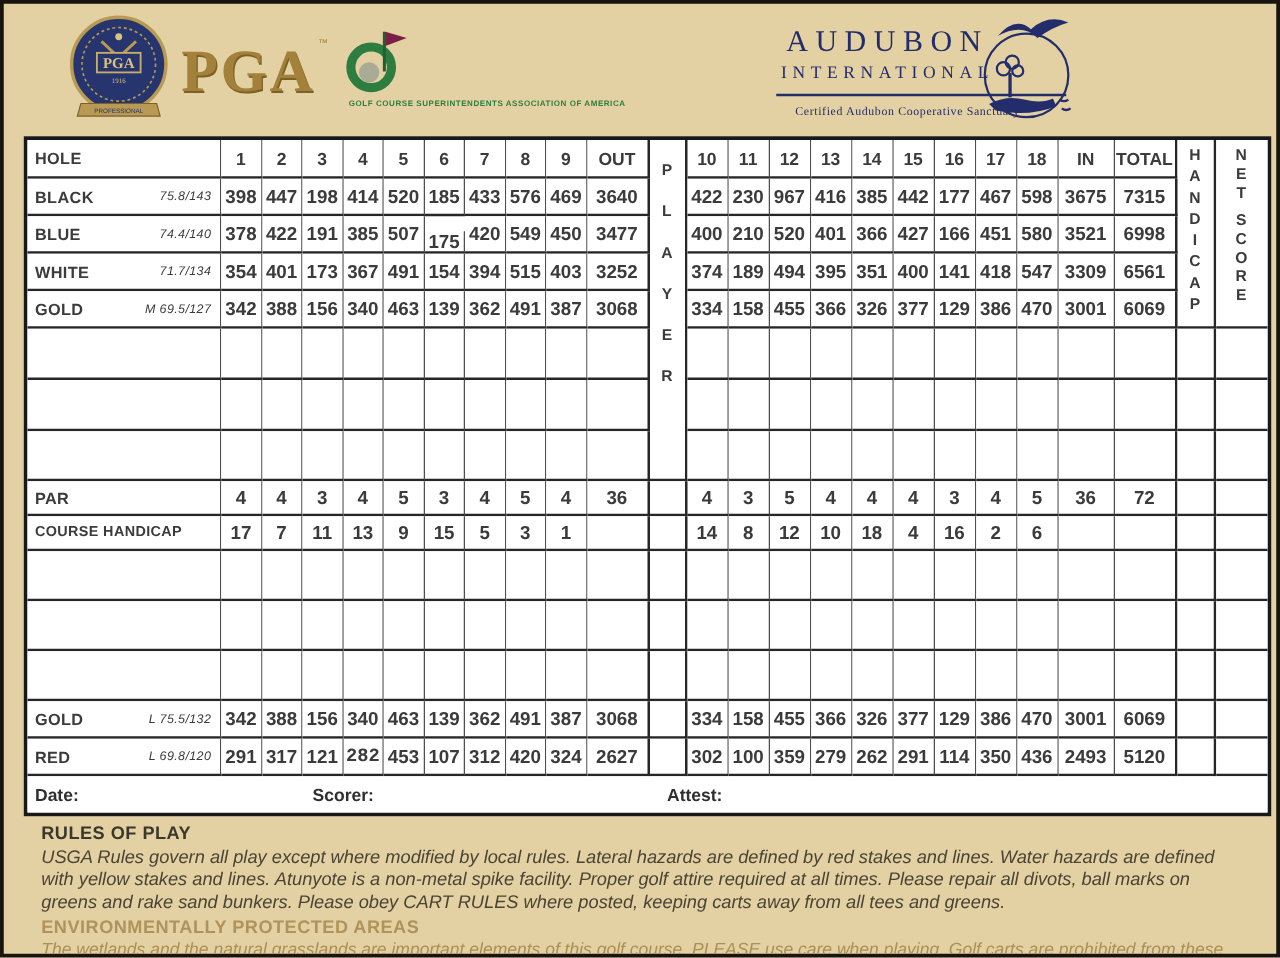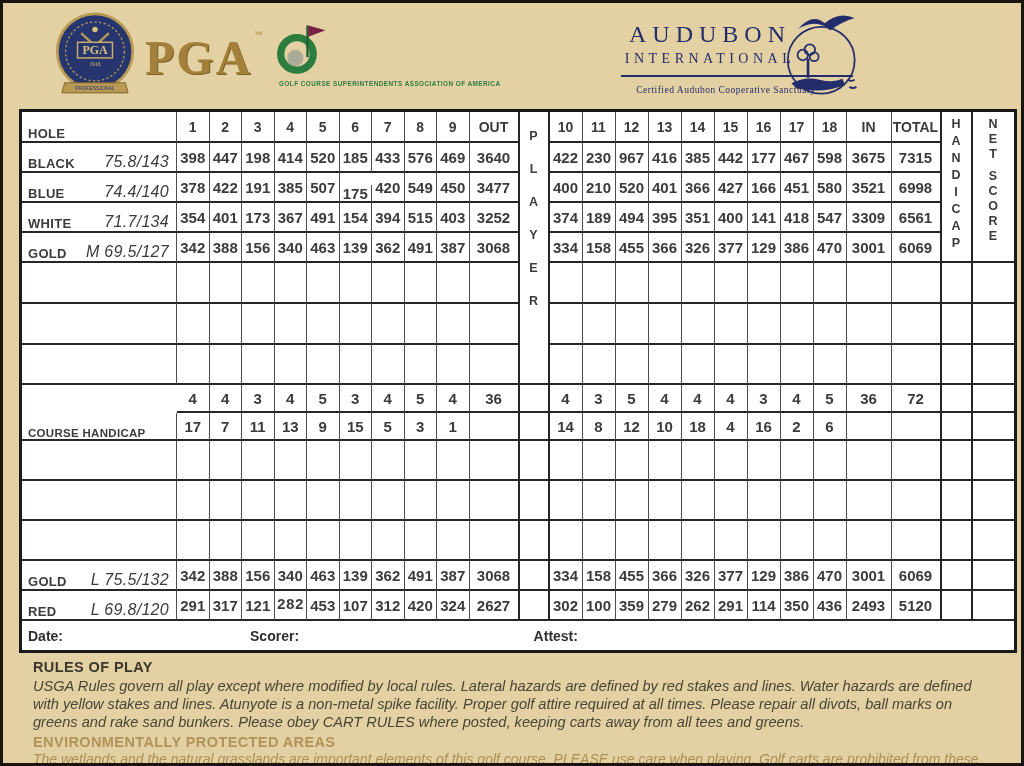--- a/index.html
+++ b/index.html
@@ -27,23 +27,23 @@
   .aud-emblem{position:absolute;left:158px;top:-4px;}
   
   .scorecard{position:absolute;left:16px;top:106px;border:3px solid #191919;background:#fff;
     display:grid;
     grid-template-columns:155px repeat(9,32.5px) 50px 30px repeat(9,33px) 45px 50px 31px 41px;
     grid-template-rows:31px 30px 30px 30px 30px 41px 41px 40px 28px 28px 40px 40px 40px 30px 30px 29px;}
   .c{background:#fff;border-right:1px solid #4e4e4e;border-bottom:2px solid #262626;
      display:flex;align-items:center;justify-content:center;
      font-weight:700;font-size:15px;color:#3b3b3b;overflow:hidden;}
   .c.h{font-size:14px;}
-  .c.name{justify-content:space-between;padding:0 7px 0 6px;font-size:13px;letter-spacing:.3px;align-items:flex-end;}
+  .c.name{justify-content:space-between;padding:0 7px 0 6px;font-size:13px;letter-spacing:.3px;}
   .c.name .tname{white-space:nowrap;}
-  .c.name .trating{font-style:italic;font-weight:500;font-size:16px;white-space:nowrap;}
+  .c.name .trating{font-style:italic;font-weight:500;font-size:10px;white-space:nowrap;}
   .c.small-name{font-size:11.5px;}
   .c.thickR{border-right:2px solid #262626;}
   .c.noR{border-right:none;}
   .c.noB{border-bottom:none;}
   .vert{flex-direction:column;justify-content:flex-start;font-size:12.5px;}
   .vert span{display:block;}
   .vert .sp{height:7px;}
   .daterow{position:relative;background:#fff;border-bottom:none;justify-content:flex-start;}
   .daterow span{position:absolute;font-weight:700;font-size:14px;color:#2f2f2f;top:50%;transform:translateY(-50%);}
   
@@ -336,20 +336,23 @@
       <div class="c" style="grid-area: 8 / 16;"></div>
       <div class="c" style="grid-area: 8 / 17;"></div>
       <div class="c" style="grid-area: 8 / 18;"></div>
       <div class="c" style="grid-area: 8 / 19;"></div>
       <div class="c" style="grid-area: 8 / 20;"></div>
       <div class="c" style="grid-area: 8 / 21;"></div>
       <div class="c" style="grid-area: 8 / 22;"></div>
       <div class="c thickR" style="grid-area: 8 / 23;"></div>
       <div class="c thickR" style="grid-area: 8 / 24;"></div>
       <div class="c noR" style="grid-area: 8 / 25;"></div>
+      <div class="c name" style="grid-area: 9 / 1;">
+        <span class="tname">PAR</span>
+      </div>
       <div class="c" style="grid-area: 9 / 2;">4</div>
       <div class="c" style="grid-area: 9 / 3;">4</div>
       <div class="c" style="grid-area: 9 / 4;">3</div>
       <div class="c" style="grid-area: 9 / 5;">4</div>
       <div class="c" style="grid-area: 9 / 6;">5</div>
       <div class="c" style="grid-area: 9 / 7;">3</div>
       <div class="c" style="grid-area: 9 / 8;">4</div>
       <div class="c" style="grid-area: 9 / 9;">5</div>
       <div class="c" style="grid-area: 9 / 10;">4</div>
       <div class="c thickR" style="grid-area: 9 / 11;">36</div>

